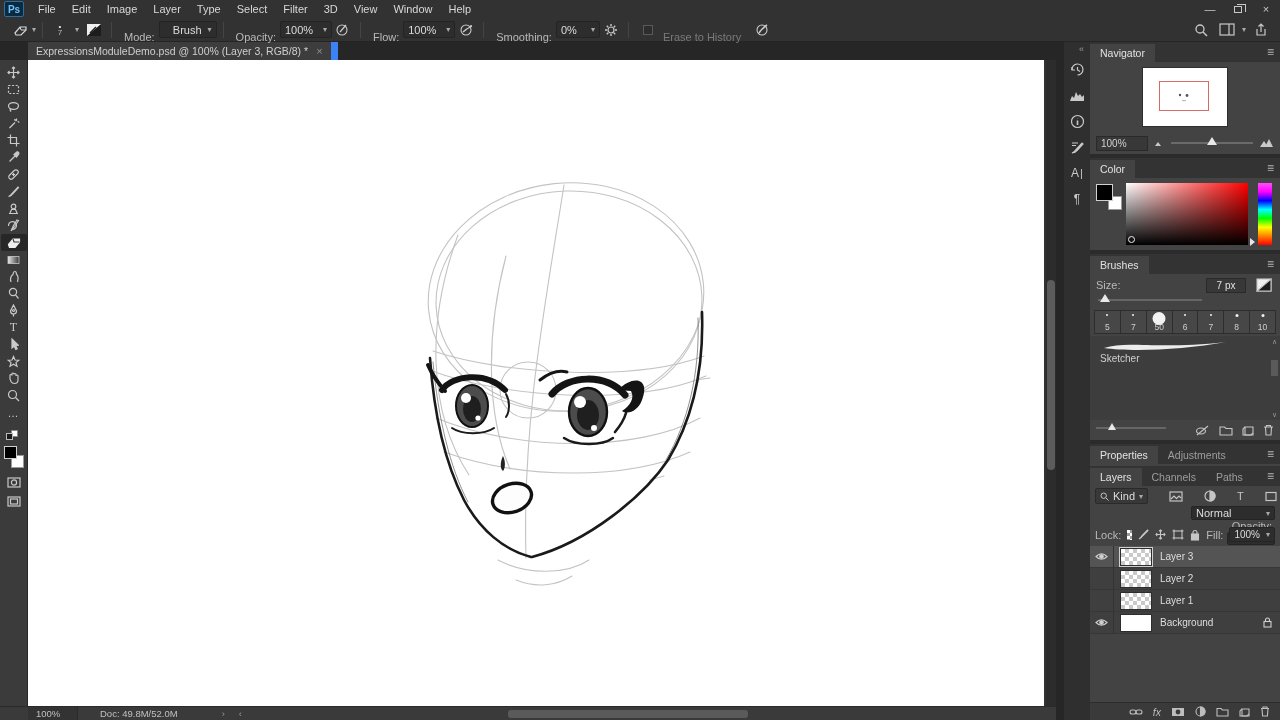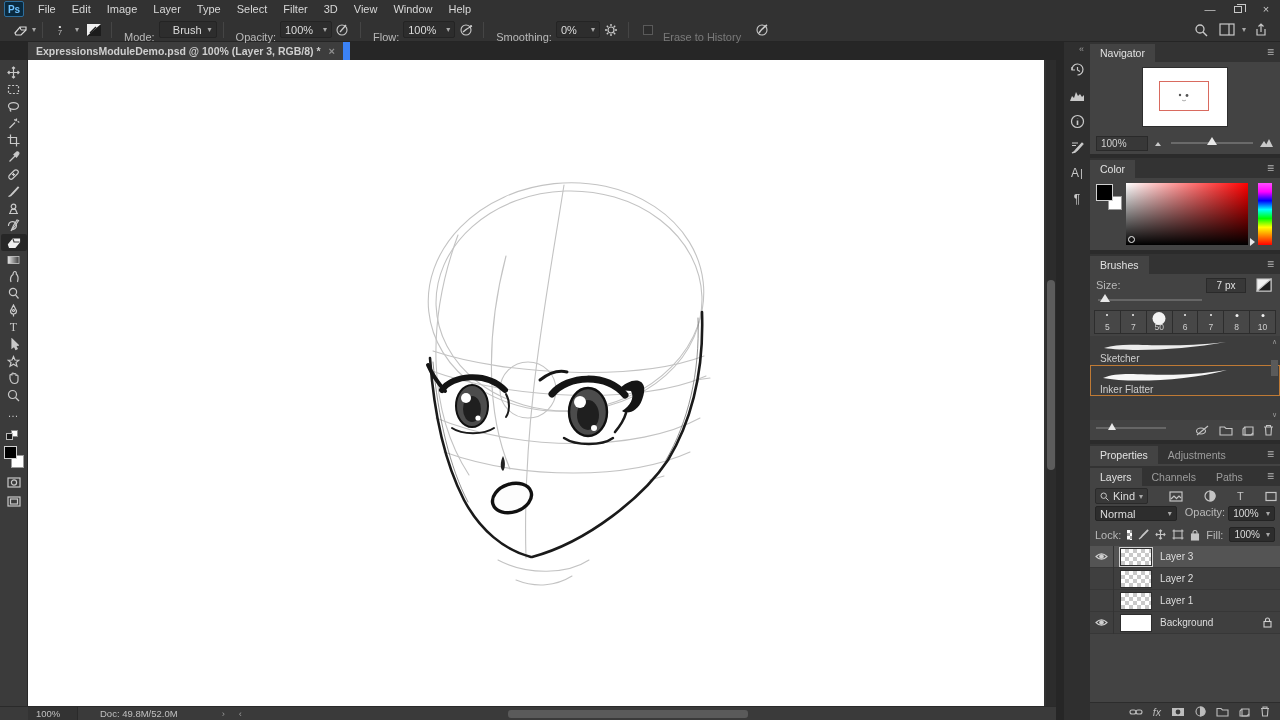--- a/index.html
+++ b/index.html
@@ -35,21 +35,21 @@
     display:flex; align-items:center; padding:0 4px; color:#dcdcdc; }
   .dd .caret { margin-left:6px; font-size:8px; color:#a8a8a8; }
   .opt-icon { width:22px; height:18px; display:flex; align-items:center; justify-content:center; }
   #opts-right { margin-left:auto; display:flex; align-items:center; margin-right:8px; gap:4px; }
   .chk { width:10px; height:10px; border:1px solid #5a5a5a; background:#2d2d2d; margin:0 4px 0 8px; }
 
   
   #tabstrip { position:absolute; left:0; top:42px; width:1058px; height:18px; background:#262626; z-index:20; }
   #doc-tab { position:absolute; left:28px; top:0; height:18px; background:#3d3d3d;
     display:flex; align-items:center; padding:0 8px; color:#cfcfcf; font-size:10.5px;
-    border-right:7px solid #3b82f6;font-weight:bold; }
+    border-right:7px solid #3b82f6; }
   #doc-tab .tab-close { margin-left:8px; color:#8f8f8f; font-size:11px; }
 
   
   #toolbar { position:absolute; left:0; top:60px; width:28px; height:646px;
     background:#3b3b3b; border-right:1px solid #282828; display:flex; flex-direction:column;
     align-items:center; padding-top:4px; z-index:20; }
   .tool { width:26px; height:17px; display:flex; align-items:center; justify-content:center; border-radius:2px; }
   .tool.selected { background:#272727; }
   .tool svg { stroke:#c9c9c9; fill:none; stroke-width:1.2; }
   .tool.selected svg { stroke:#ffffff; }
@@ -137,21 +137,21 @@
   #brushes-footer { height:20px; display:flex; align-items:center; padding:0 6px; gap:9px; }
   #bf-slider { width:70px; height:8px; position:relative; margin-right:auto; }
   #bf-slider .track { position:absolute; left:0; right:0; top:1px; height:2px; background:#666; }
   .mini-icon svg { stroke:#c5c5c5; fill:none; stroke-width:1.1; }
 
   
   #filter-row { height:20px; display:flex; align-items:center; padding:0 5px; gap:21px; }
   #kind-dd { display:flex; align-items:center; gap:4px; background:#383838; border:1px solid #2a2a2a;
     height:16px; padding:0 4px; width:64px; }
   .lfilter svg { stroke:#c5c5c5; fill:none; stroke-width:1.2; }
-  #blend-row { height:19px; display:flex; align-items:flex-start; padding:0 5px; }
+  #blend-row { height:19px; display:flex; align-items:flex-end; padding:0 5px;flex-direction:column; }
   #blend-dd { width:84px; height:15px; justify-content:space-between; }
   #blend-row .lbl { color:#b9b9b9; margin-left:8px; margin-right:3px; }
   .val-dd { height:15px; font-size:10px; }
   #lock-row { height:19px; display:flex; align-items:center; padding:0 5px; gap:6px; }
   #lock-row .lbl { color:#b9b9b9; }
   .lock-icon svg { stroke:#c5c5c5; fill:none; stroke-width:1.1; }
   .checker-sm { width:10px; height:10px; background-color:#fff;
     background-image:linear-gradient(45deg,#9a9a9a 25%,transparent 25%,transparent 75%,#9a9a9a 75%),
       linear-gradient(45deg,#9a9a9a 25%,transparent 25%,transparent 75%,#9a9a9a 75%);
     background-size:6px 6px; background-position:0 0,3px 3px; }
@@ -653,26 +653,20 @@
           <span class="preset-num">10</span>
         </div>
     </div>
     <div id="brush-list">
       <div class="brush-item">
         <svg width="130" height="14" viewBox="0 0 130 14">
             <path d="M4 10 C28 2 54 12 126 4 C84 12 30 14 4 10 Z" fill="#ececec"></path>
           </svg>
         <div class="bname">Sketcher</div>
       </div>
-      <div class="brush-item selected">
-        <svg width="130" height="16" viewBox="0 0 130 16">
-            <path d="M3 11 C26 1 58 14 127 3 C88 14 28 16 3 11 Z" fill="#f6f6f6"></path>
-          </svg>
-        <div class="bname">Inker Flatter</div>
-      </div>
       <div id="brush-scroll">
         <div class="bs-arrow">∧</div>
         <div class="bs-thumb"></div>
         <div class="bs-arrow" style="position:absolute;bottom:0;width:100%">∨</div>
       </div>
     </div>
     <div id="brushes-footer">
       <span id="bf-slider">
           <span class="track"></span>
           <span class="tri-thumb" style="left:12px;top:-3px;border-left-width:4px;border-right-width:4px;border-bottom-width:7px"></span>

